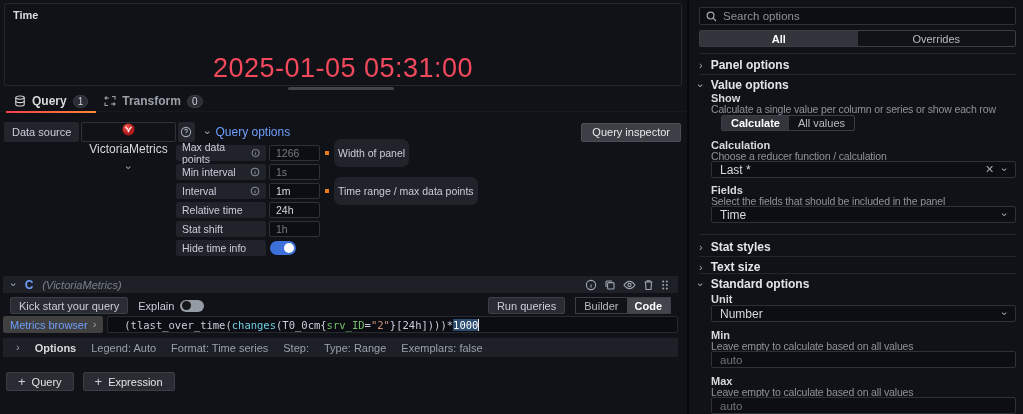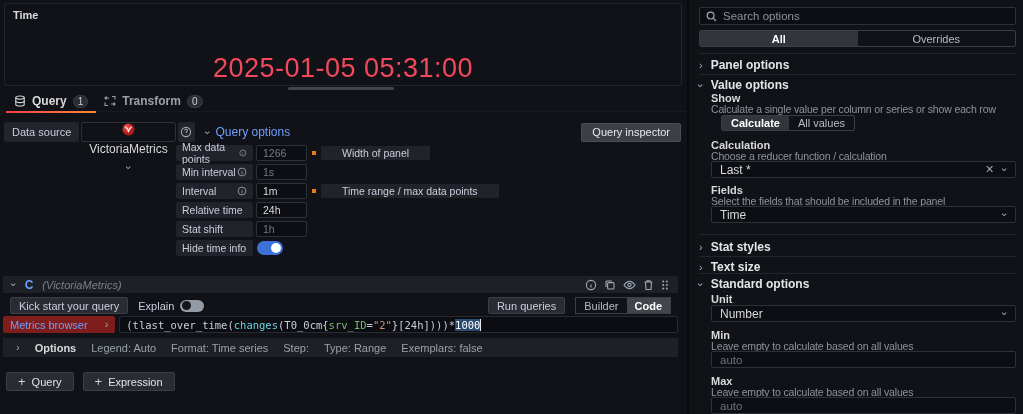--- a/index.html
+++ b/index.html
@@ -40,28 +40,28 @@
   .chev { color:#9fa7b3; font-size:11px; line-height:1; display:inline-block; }
   .chev.down { transform:rotate(90deg); }
   .qo-header-chev { margin-left:11px; }
   .qo-title { margin-left:6px; color:#6e9fff; font-size:12px; font-weight:500; cursor:pointer; }
   .spacer { flex:1; }
   .btn-inspector { height:19px; padding:0 10px; background:#3c4046; border:1px solid #4a4e55;
     border-radius:2px; color:#e6e8ea; font-size:11px; display:flex; align-items:center; cursor:pointer; }
 
   .qo-panel { position:absolute; left:176px; top:145px; display:flex; flex-direction:column; gap:3px; }
   .qo-row { display:flex; align-items:center; height:16px; }
-  .qo-label { width:77px; height:16px; background:#202329; color:#ccccdc; font-size:10.5px;
+  .qo-label { width:90px; height:16px; background:#202329; color:#ccccdc; font-size:10.5px;
     display:flex; align-items:center; justify-content:space-between; padding:0 6px; border-radius:2px; }
   .qo-input { width:51px; height:16px; margin-left:3px; background:#0d0e13; border:1px solid #2c3235;
     border-radius:2px; display:flex; align-items:center; padding:0 6px; font-size:10.5px; color:#d8d9da; }
   .muted { color:#757b83; }
   .qo-marker { width:4px; height:4px; background:#eb7b18; margin-left:5px; }
-  .qo-note { height:14px; margin-left:5px; background:#202329; color:#ccccdc; font-size:10.5px;
-    display:flex; align-items:center; padding:0 21px; border-radius:0; }
+  .qo-note { height:28px; margin-left:5px; background:#202329; color:#ccccdc; font-size:10.5px;
+    display:flex; align-items:center; padding:0 4px; border-radius:7px; }
 
   .toggle-on { width:26px; height:14px; background:#3d71d9; border-radius:8px; position:relative; margin-left:4px; cursor:pointer; }
   .toggle-on .knob { position:absolute; right:2px; top:2px; width:10px; height:10px; background:#fff; border-radius:50%; }
   .toggle-off { width:24px; height:12px; background:#949ba4; border-radius:7px; position:relative; cursor:pointer; }
   .toggle-off .knob { position:absolute; left:2px; top:1.5px; width:9px; height:9px; background:#14161a; border-radius:50%; }
 
   .query-block { position:absolute; left:3px; top:276px; right:9px; height:81px; }
   .qb-header { position:absolute; left:0; right:0; top:0; height:17px; background:#1d2026;
     display:flex; align-items:center; padding:0 9px; gap:9px; }
   .ref-id { color:#6e9fff; font-size:12px; font-weight:700; }
@@ -69,24 +69,24 @@
   .qb-icons { display:flex; align-items:center; gap:7px; }
   .qb-icons svg { cursor:pointer; }
   .qb-toolbar { position:absolute; left:0; right:0; top:20px; height:19px; display:flex; align-items:center; padding:0 7px; gap:10px; }
   .btn-sec { height:17px; padding:0 8px; background:#292c32; border:1px solid #3a3e45; border-radius:2px;
     color:#ccccdc; font-size:11px; display:flex; align-items:center; gap:5px; cursor:pointer; }
   .explain-wrap { display:flex; align-items:center; gap:6px; }
   .seg-group { display:flex; height:17px; border:1px solid #3a3e45; border-radius:0; overflow:hidden; }
   .seg { padding:0 8px; display:flex; align-items:center; font-size:11px; color:#b6bcc3; cursor:pointer; }
   .seg.sel { background:#42464c; color:#fff; font-weight:600; }
   .qb-editor { position:absolute; left:0; right:0; top:40px; height:17px; display:flex; align-items:center; }
-  .metrics-browser { height:17px; display:flex; align-items:center; gap:17px; padding:0 7px;
-    color:#6e9fff; font-size:11px; background:#7f1d1d; border-radius:2px; cursor:pointer; white-space:nowrap;justify-content:space-between; }
+  .metrics-browser { height:17px; display:flex; align-items:center; gap:5px; padding:0 7px;
+    color:#6e9fff; font-size:11px; background:#404040; border-radius:2px; cursor:pointer; white-space:nowrap;justify-content:space-between; }
   .code-input { flex:1; height:17px; margin-left:4px; background:#0c0d12; border:1px solid #272b31;
-    border-radius:2px; display:flex; align-items:center; padding:0 6px;
+    border-radius:2px; display:flex; align-items:center; padding:0 16px;
     font-family:"DejaVu Sans Mono","Liberation Mono",monospace; font-size:10.5px; color:#ccccdc; white-space:pre; }
   .tk-func { color:#6ed0e0; }
   .tk-label { color:#73bf69; }
   .tk-str { color:#ce9178; }
   .tk-sel { background:#2b4c6f; color:#fff; }
   .caret { width:1px; height:12px; background:#e8e8e8; display:inline-block; margin-left:0; }
   .qb-options { position:absolute; left:0; right:0; top:62px; height:19px; background:#1d2026;
     display:flex; align-items:center; gap:15px; padding:0 13px; }
   .opt-bold { font-size:11px; font-weight:700; color:#d8d9da; }
   .opt-meta { font-size:11px; color:#9aa1a9; }

